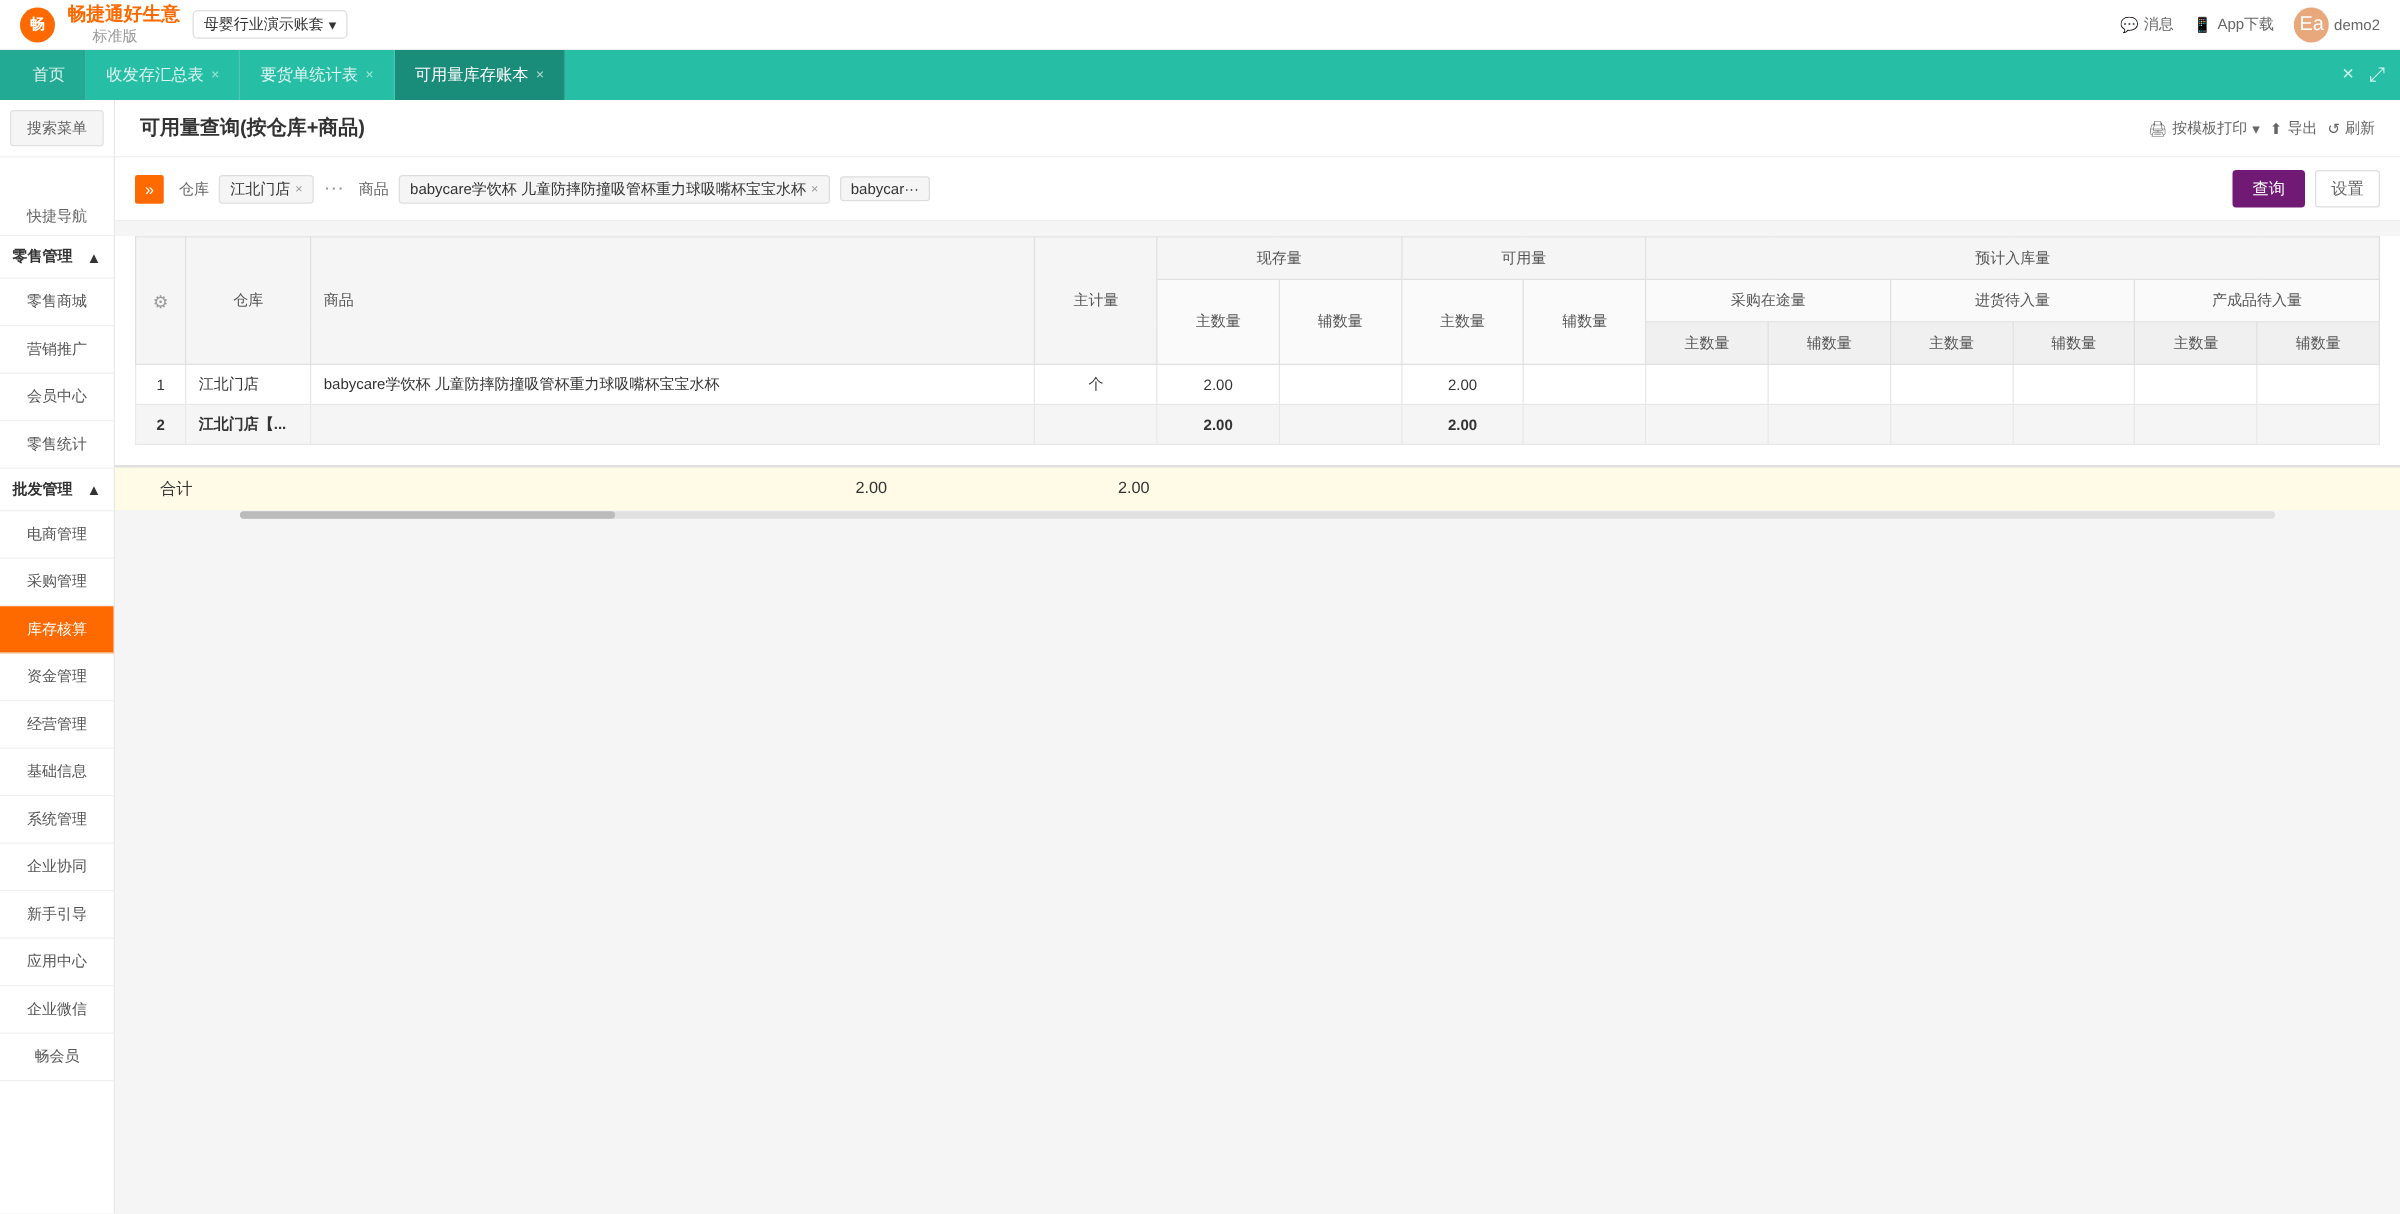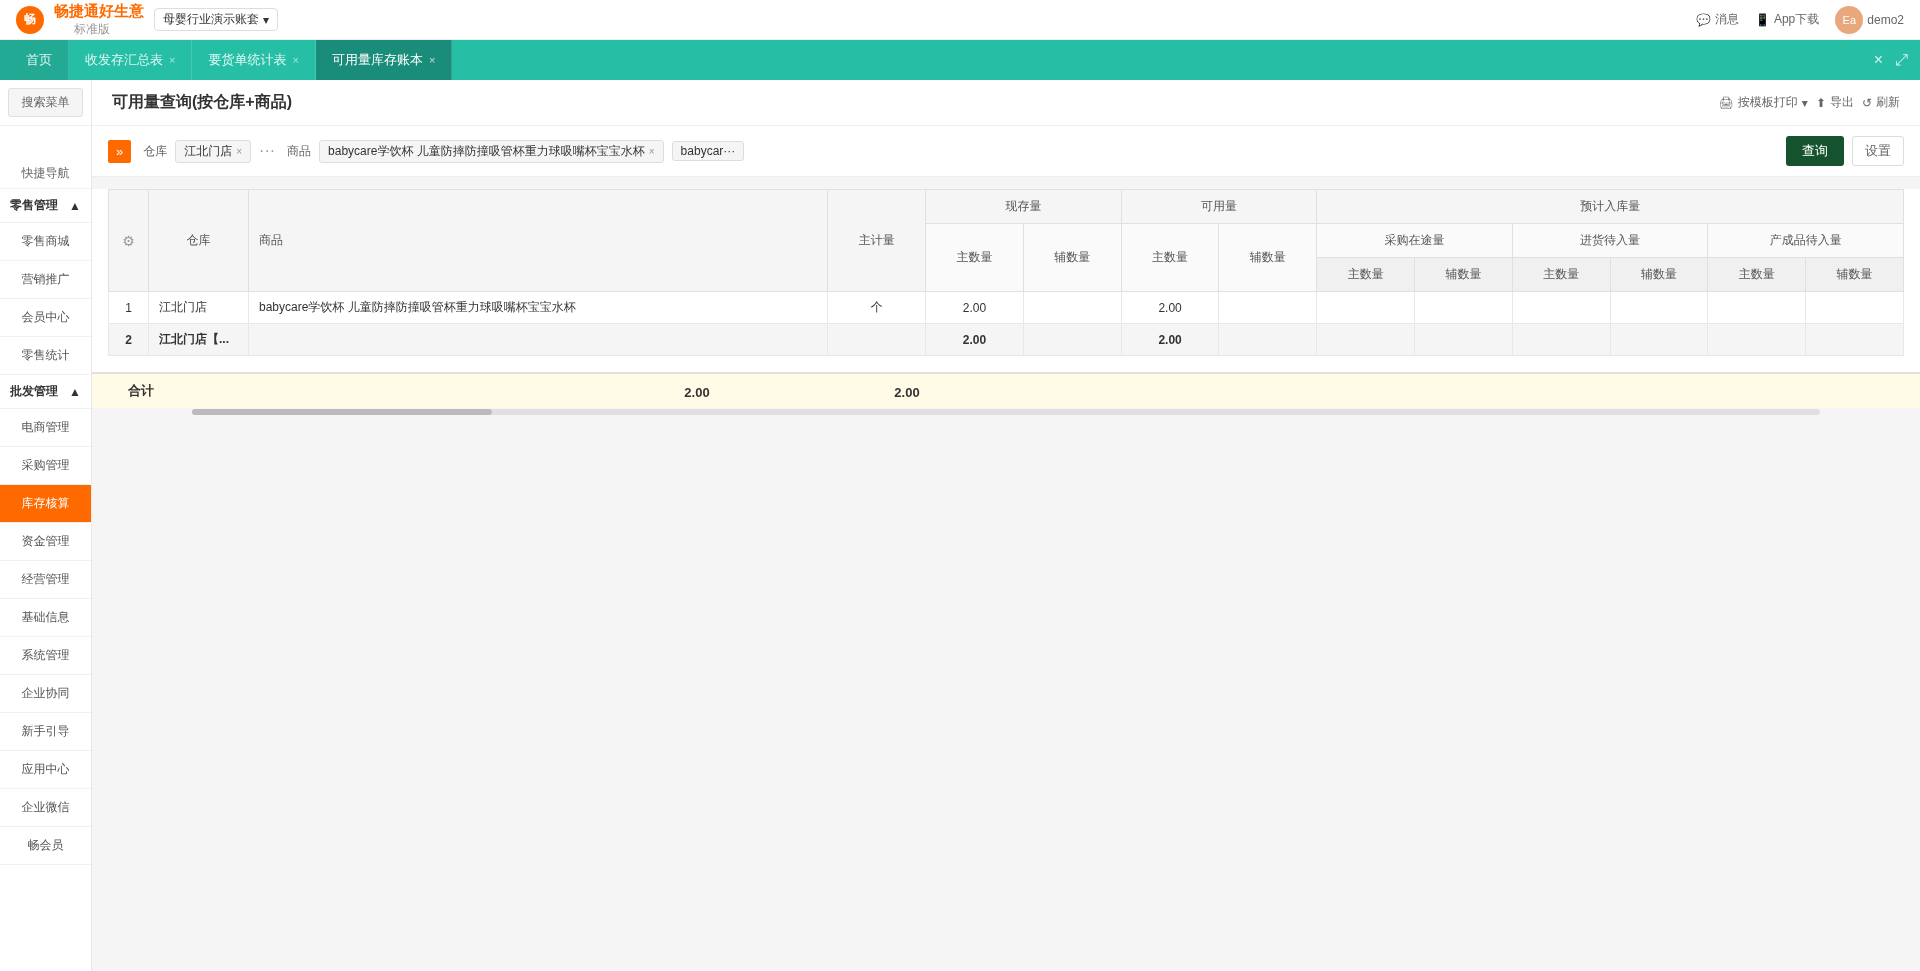--- a/index.html
+++ b/index.html
@@ -14,21 +14,21 @@
       justify-content: space-between;
       padding: 0 16px;
       border-bottom: 1px solid #eee;
       flex-shrink: 0;
     }
     .top-bar-left { display: flex; align-items: center; gap: 10px; }
     .logo-icon { width: 28px; height: 28px; background: #ff6a00; border-radius: 50%; display: flex; align-items: center; justify-content: center; color: #fff; font-size: 12px; font-weight: bold; }
     .industry-selector { display: flex; align-items: center; gap: 4px; border: 1px solid #ddd; border-radius: 4px; padding: 2px 8px; cursor: pointer; font-size: 12px; color: #333; }
     .top-bar-right { display: flex; align-items: center; gap: 16px; font-size: 12px; color: #666; }
     .top-bar-right-item { display: flex; align-items: center; gap: 4px; cursor: pointer; }
-    .avatar { width: 28px; height: 28px; border-radius: 50%; background: #e8a87c; display: flex; align-items: center; justify-content: center; color: #fff; font-size: 11px; }
+    .avatar { width: 28px; height: 28px; border-radius: 50%; background: #e8a87c; display: flex; align-items: center; justify-content: center; color: #fff; font-size: 16px; }
 
     
     .nav-tabs {
       height: 40px;
       background: #26bfa6;
       display: flex;
       align-items: stretch;
       flex-shrink: 0;
       padding-left: 0;
     }
@@ -105,21 +105,21 @@
       gap: 12px;
       border-bottom: 1px solid #eee;
     }
     .filter-expand-btn { background: #ff6a00; color: #fff; border: none; padding: 4px 8px; cursor: pointer; border-radius: 2px; font-size: 13px; }
     .filter-group { display: flex; align-items: center; gap: 8px; }
     .filter-label { color: #666; font-size: 12px; }
     .filter-tag { background: #f5f5f5; border: 1px solid #ddd; border-radius: 3px; padding: 2px 8px; font-size: 12px; display: flex; align-items: center; gap: 4px; }
     .filter-tag .remove { color: #999; cursor: pointer; font-size: 10px; }
     .filter-more { color: #999; cursor: pointer; font-size: 16px; }
     .filter-actions { margin-left: auto; display: flex; gap: 8px; }
-    .btn-primary { background: #14532d; color: #fff; border: none; padding: 5px 16px; border-radius: 3px; cursor: pointer; font-size: 13px; }
+    .btn-primary { background: #701a75; color: #fff; border: none; padding: 5px 16px; border-radius: 3px; cursor: pointer; font-size: 13px; }
     .btn-secondary { background: #fff; color: #666; border: 1px solid #ddd; padding: 5px 12px; border-radius: 3px; cursor: pointer; font-size: 13px; }
 
     
     .table-container { background: #fff; margin: 0; padding: 0 16px 16px; }
     table { width: 100%; border-collapse: collapse; margin-top: 12px; font-size: 12px; }
     thead tr { background: #f0f0f0; }
     th { padding: 8px 10px; text-align: center; border: 1px solid #e0e0e0; color: #555; font-weight: normal; }
     td { padding: 7px 10px; text-align: center; border: 1px solid #e8e8e8; color: #333; }
     tr:nth-child(even) { background: #fafafa; }
     .th-group { background: #f5f5f5; }
@@ -366,21 +366,21 @@
               <td></td>
               <td></td>
               <td></td>
               <td></td>
               <td></td>
             </tr>
           </tbody>
         </table>
       </div>
 
-      <div style="background:#fffbe6; border-top: 2px solid #e0e0e0; display:flex; align-items:flex-end; padding: 8px 0; font-size:13px; font-weight:bold;">
+      <div style="background:#fffbe6; border-top: 2px solid #e0e0e0; display:flex; align-items:flex-start; padding: 8px 0; font-size:13px; font-weight:normal;">
         <span style="display:inline-block; width:540px; padding-left:36px;">合计</span>
         <span style="display:inline-block; width:130px; text-align:center;">2.00</span>
         <span style="display:inline-block; width:80px; text-align:center;"></span>
         <span style="display:inline-block; width:130px; text-align:center;">2.00</span>
       </div>
 
       <div class="scrollbar-area">
         <div class="scrollbar-track">
           <div class="scrollbar-thumb"></div>
         </div>

